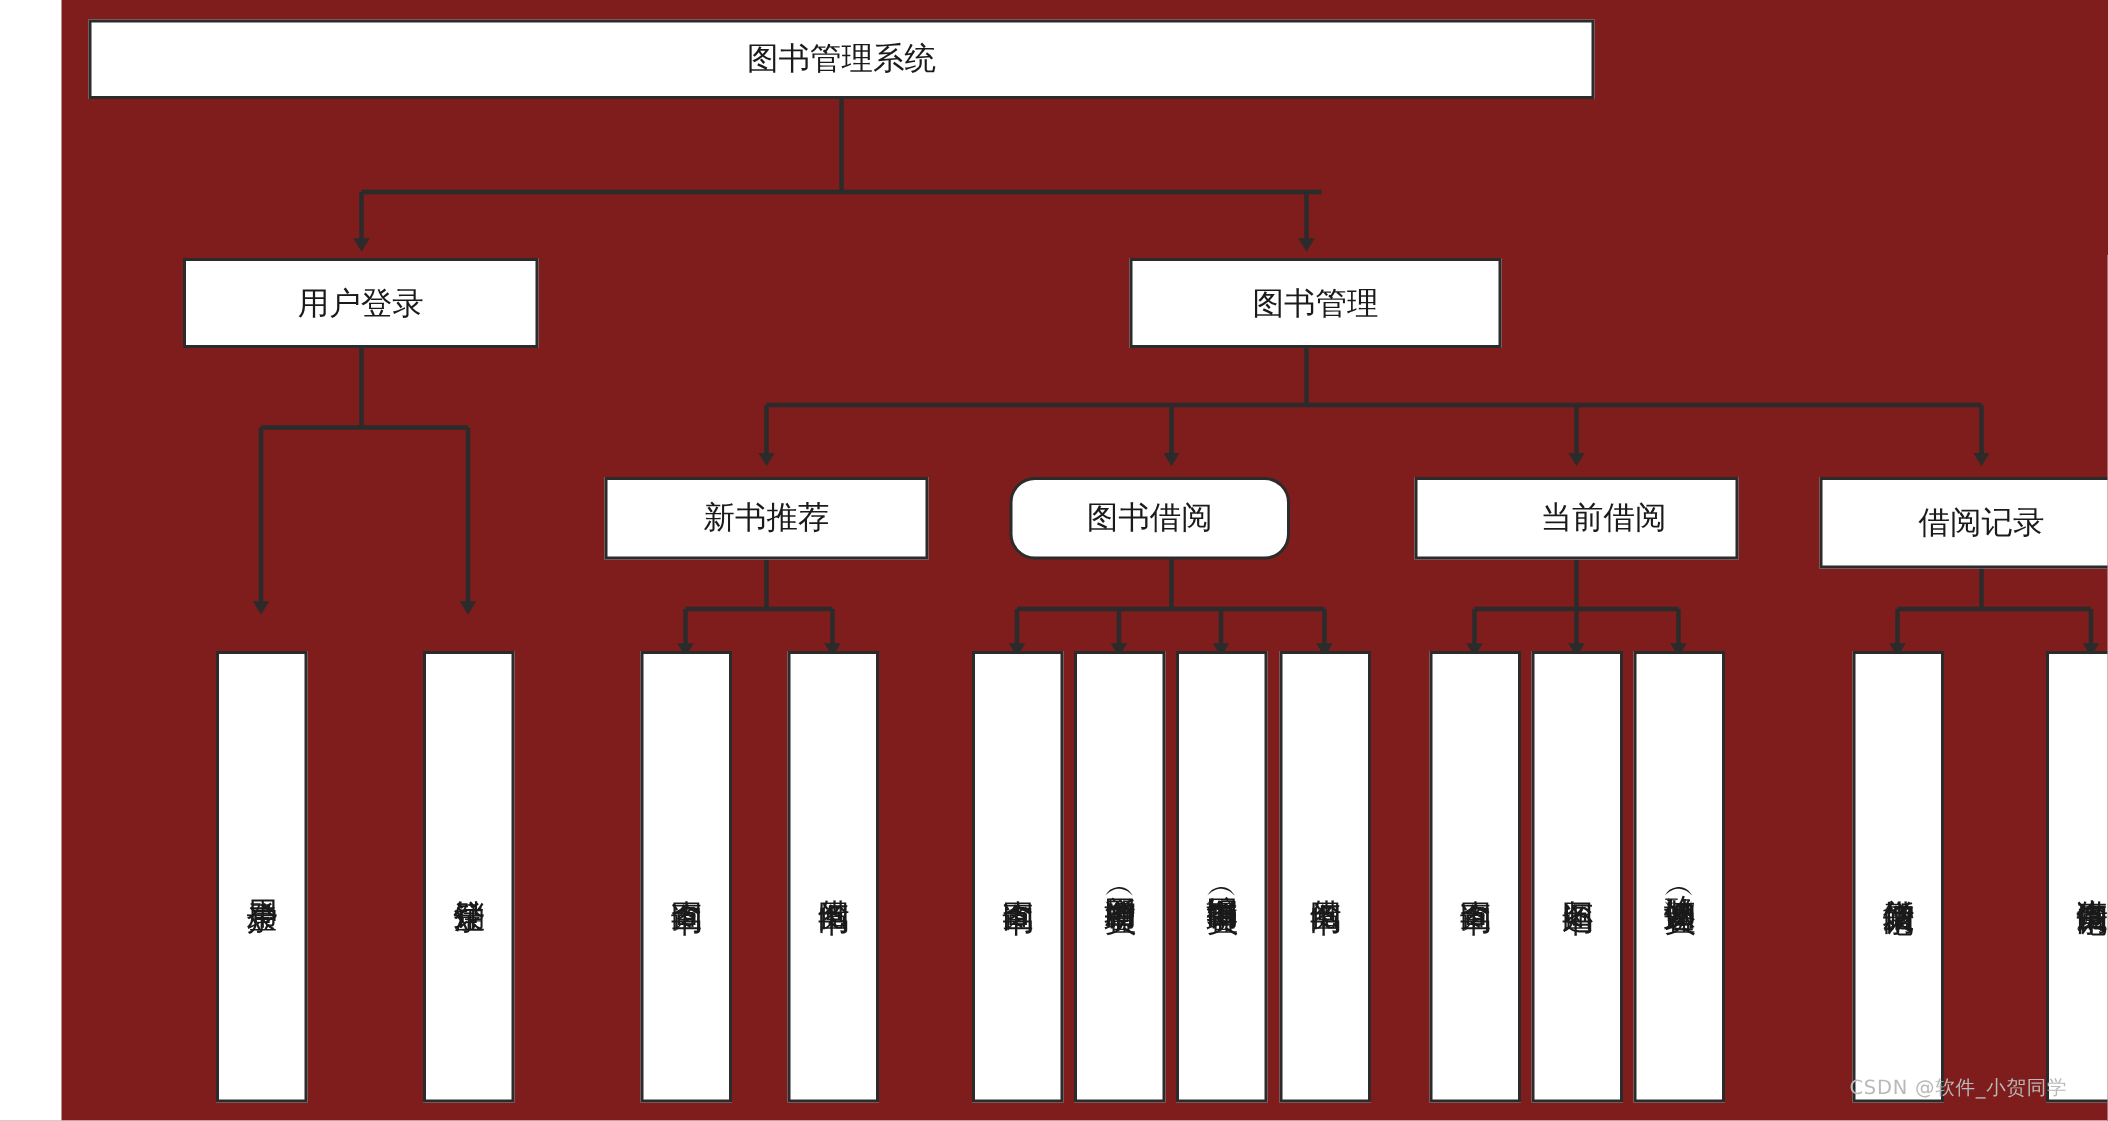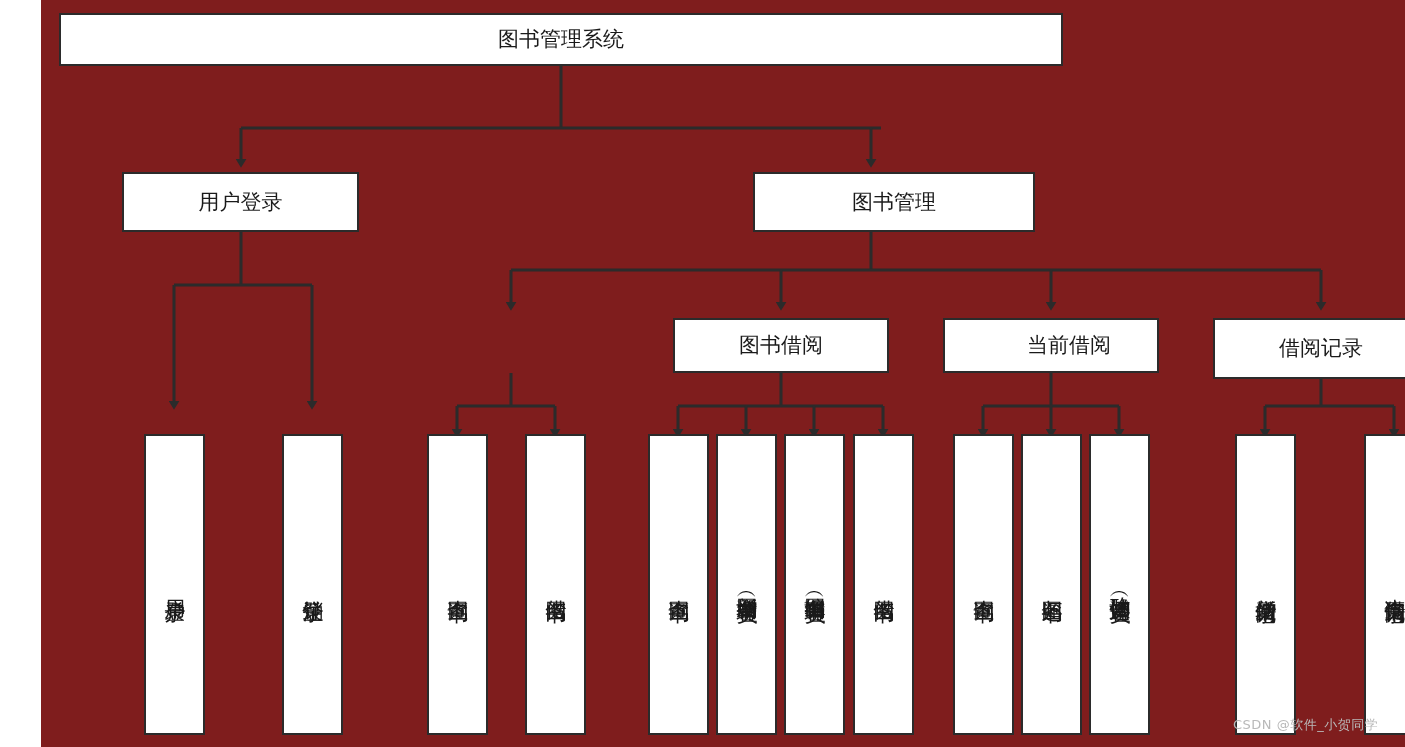--- a/index.html
+++ b/index.html
@@ -118,25 +118,28 @@
     </g>
   </svg>
 
   <div class="node h" style="left:18px; top:13px; width:1004px; height:53px;">
     <span>图书管理系统</span>
   </div>
 
   <div class="node h" style="left:81px; top:172px; width:237px; height:60px;">
     <span>用户登录</span>
   </div>
-  <div class="node h" style="left:712px; top:172px; width:282px; height:60px;">
+  <div class="node h" style="left:712px; top:172px; width:248px; height:60px;">
     <span>图书管理</span>
   </div>
 
-  <div class="node h" style="left:632px; top:318px; width:216px; height:55px;">
+  <div class="node h" style="left:362px; top:318px; width:216px; height:55px;">
+    <span>新书推荐</span>
+  </div>
+  <div class="node h" style="left:632px; top:318px; width:187px; height:55px;border-radius:17px;">
     <span>图书借阅</span>
   </div>
   <div class="node h" style="left:902px; top:318px; width:216px; height:55px;padding-left:36px;">
     <span>当前借阅</span>
   </div>
   <div class="node h" style="left:1172px; top:318px; width:216px; height:61px;">
     <span>借阅记录</span>
   </div>
 
   <div class="node v" style="left:103px; top:434px; width:61px; height:301px;">

